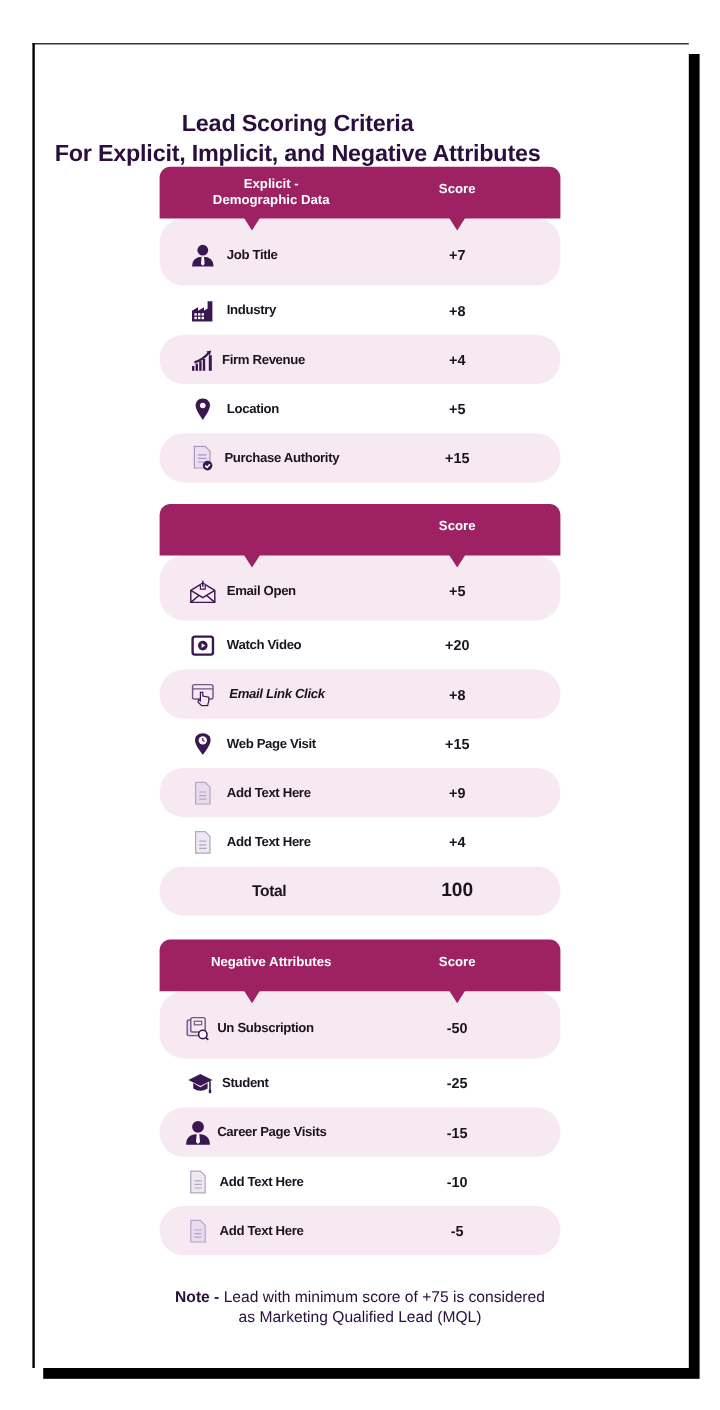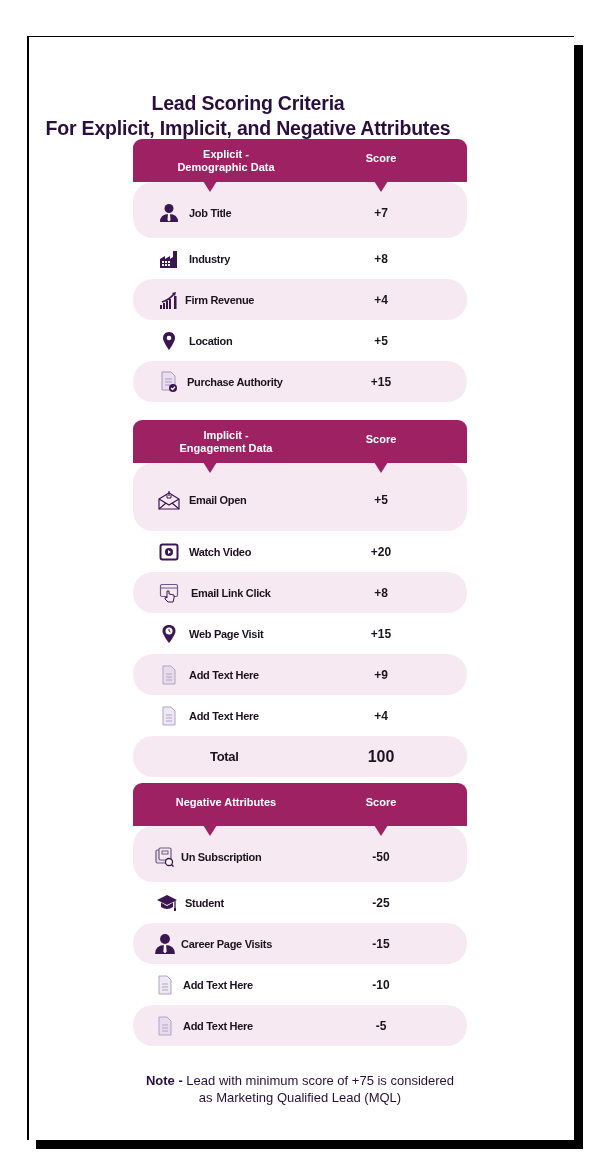--- a/index.html
+++ b/index.html
@@ -118,29 +118,26 @@
           <path d="M11 17 L12.6 18.5 L15 15.8" stroke="#fff" stroke-width="1.3" fill="none"></path>
         </svg>
     </span>
     <span class="lbl" style="left:54px;">Purchase Authority</span>
     <span class="sc">+15</span>
   </div>
 </div>
 
 <div class="section" style="top:420px;">
   <div class="hdr">
-    <div class="c1">
-      <div><span>Implicit -</span><br><span>Engagement Data</span></div>
-    </div>
     <div class="c2">Score</div>
     <div class="ptr" style="left:70px;"></div>
     <div class="ptr" style="left:241px;"></div>
   </div>
 
-  <div class="row pink first" style="height:68px;">
+  <div class="row pink first" style="height:54px;">
     <span class="ic">
       <svg width="22" height="20" viewBox="0 0 22 20">
           <path d="M1 9 L11 3 L21 9 L21 19 L1 19 Z" fill="none" stroke="#3b1752" stroke-width="1.2"></path>
           <path d="M1 9 L11 15 L21 9" fill="none" stroke="#3b1752" stroke-width="1.2"></path>
           <path d="M1 19 L8 13 M21 19 L14 13" stroke="#3b1752" stroke-width="1.2"></path>
           <path d="M9 4 L9 8 L13 8 L13 4" stroke="#3b1752" fill="#f6e9f1" stroke-width="1"></path>
           <path d="M11 1 L11 6" stroke="#3b1752" stroke-width="1.2"></path>
         </svg>
     </span>
     <span class="lbl">Email Open</span>
@@ -158,21 +155,21 @@
     <span class="sc">+20</span>
   </div>
   <div class="row pink">
     <span class="ic">
       <svg width="20" height="20" viewBox="0 0 20 20">
           <rect x="1.5" y="1.5" width="17" height="12" rx="1.5" fill="none" stroke="#6e5a85" stroke-width="1.2"></rect>
           <line x1="1.5" y1="5" x2="18.5" y2="5" stroke="#6e5a85"></line>
           <path d="M8 8 L8 15 L6.5 14 L6 16 L9 19 L14 19 L15 15 L15 12 L10 11 L10 8 Z" fill="#f6e9f1" stroke="#3b1752" stroke-width="1"></path>
         </svg>
     </span>
-    <span class="lbl" style="left:58px;">Email Link Click</span>
+    <span class="lbl" style="left:58px;font-style:italic;">Email Link Click</span>
     <span class="sc">+8</span>
   </div>
   <div class="row">
     <span class="ic">
       <svg width="16" height="20" viewBox="0 0 16 20">
           <path d="M8 1 C4 1 1.5 3.5 1.5 7 C1.5 11 8 19 8 19 C8 19 14.5 11 14.5 7 C14.5 3.5 12 1 8 1 Z" fill="#3b1752"></path>
           <circle cx="8" cy="7" r="3.5" fill="#fff"></circle>
           <path d="M8 5 L8 7 L9.5 8" stroke="#3b1752" stroke-width="1" fill="none"></path>
         </svg>
     </span>

